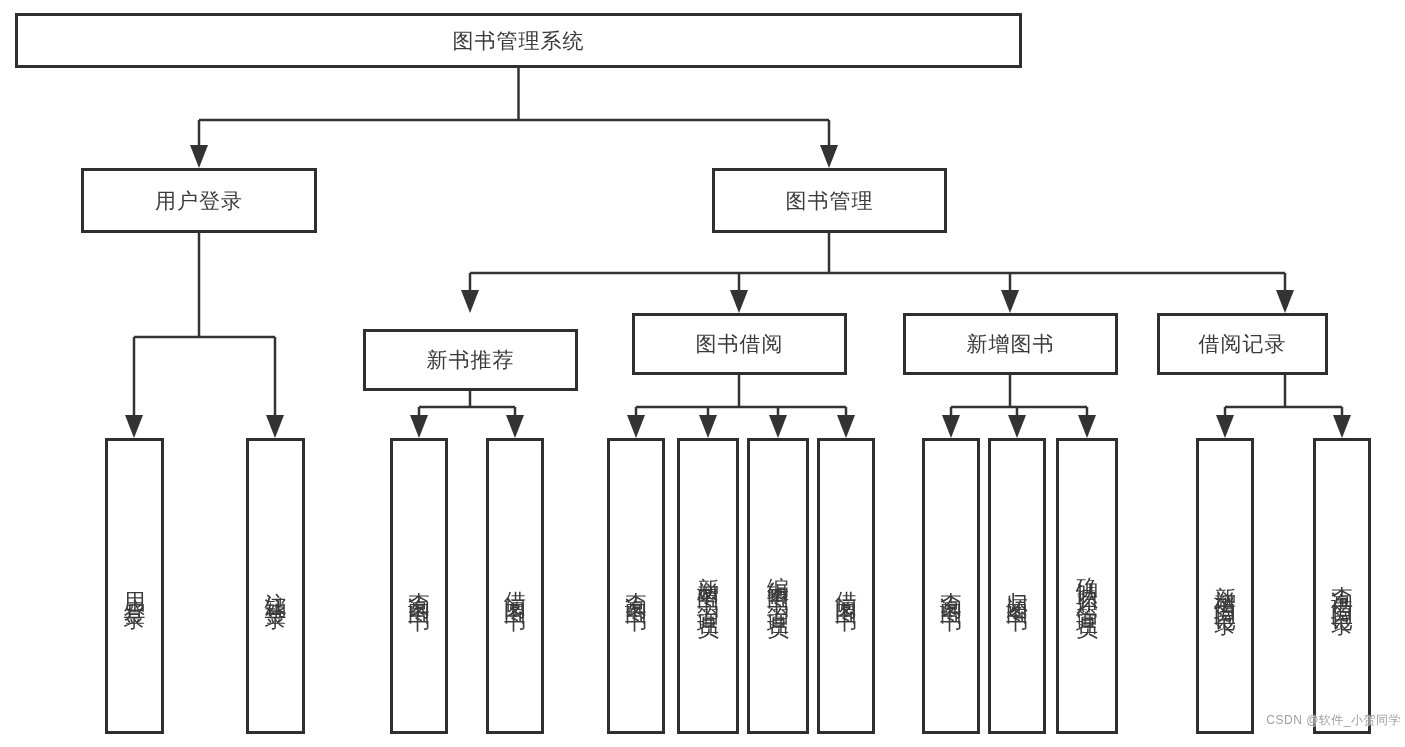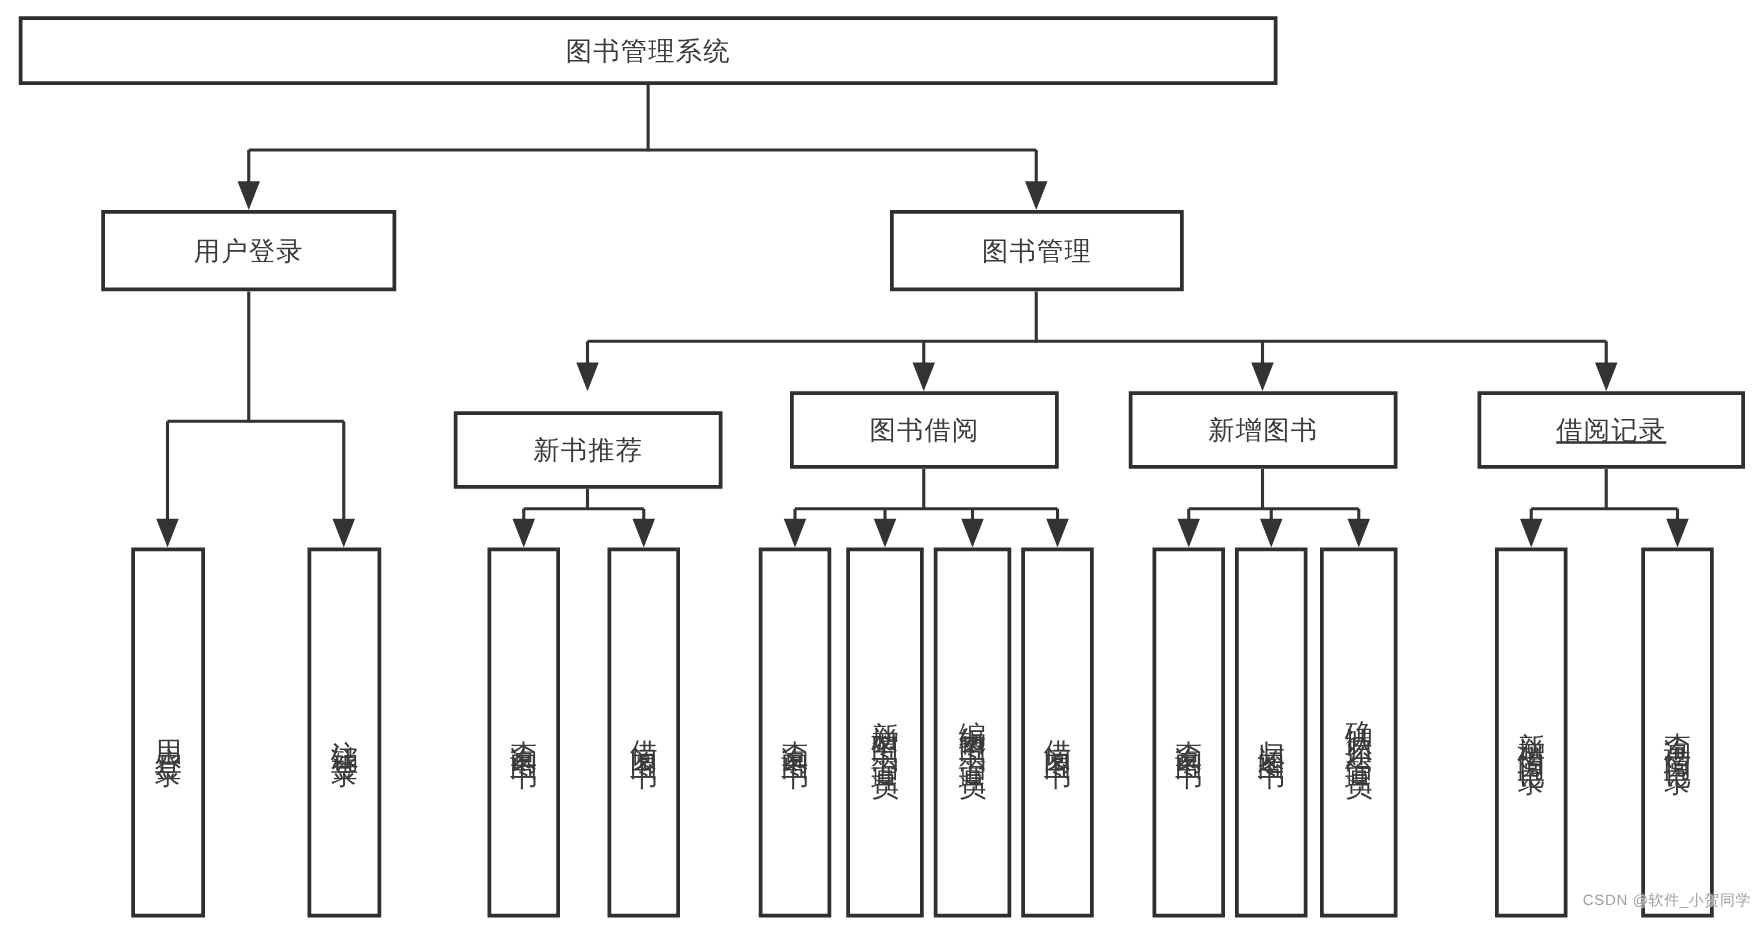--- a/index.html
+++ b/index.html
@@ -136,21 +136,21 @@
 
   <div class="node h" style="left:363px; top:313px; width:215px; height:62px;margin-top:16px;">
     <span class="label">新书推荐</span>
   </div>
   <div class="node h" style="left:632px; top:313px; width:215px; height:62px;">
     <span class="label">图书借阅</span>
   </div>
   <div class="node h" style="left:903px; top:313px; width:215px; height:62px;">
     <span class="label">新增图书</span>
   </div>
-  <div class="node h" style="left:1182px; top:313px; width:214px; height:62px;text-decoration:underline;">
+  <div class="node h" style="left:1157px; top:313px; width:171px; height:62px;">
     <span class="label">借阅记录</span>
   </div>
 
   <div class="node v" style="left:105px; top:438px; width:59px; height:296px;">
     <span class="vtext">用户登录</span>
   </div>
   <div class="node v" style="left:246px; top:438px; width:59px; height:296px;">
     <span class="vtext">注销登录</span>
   </div>
 

